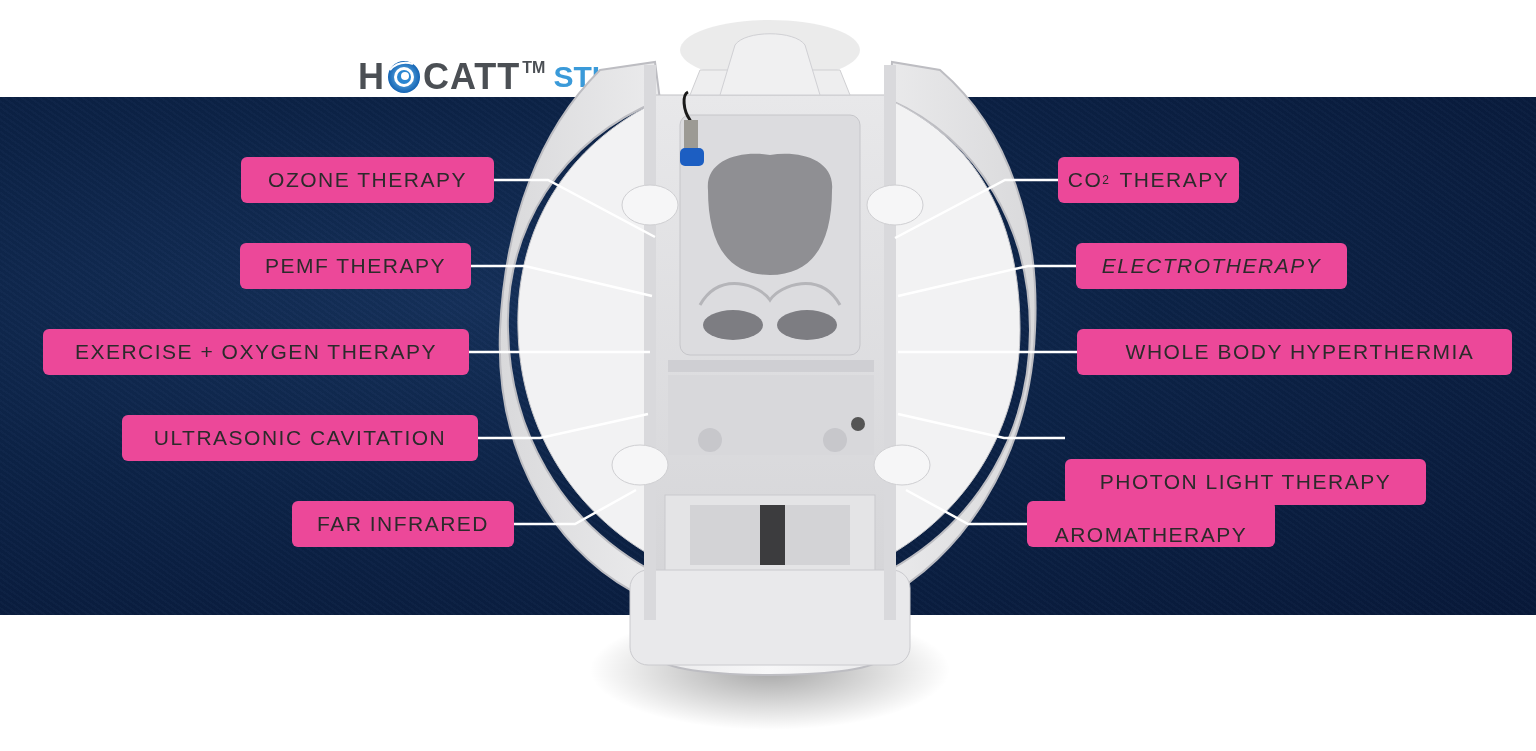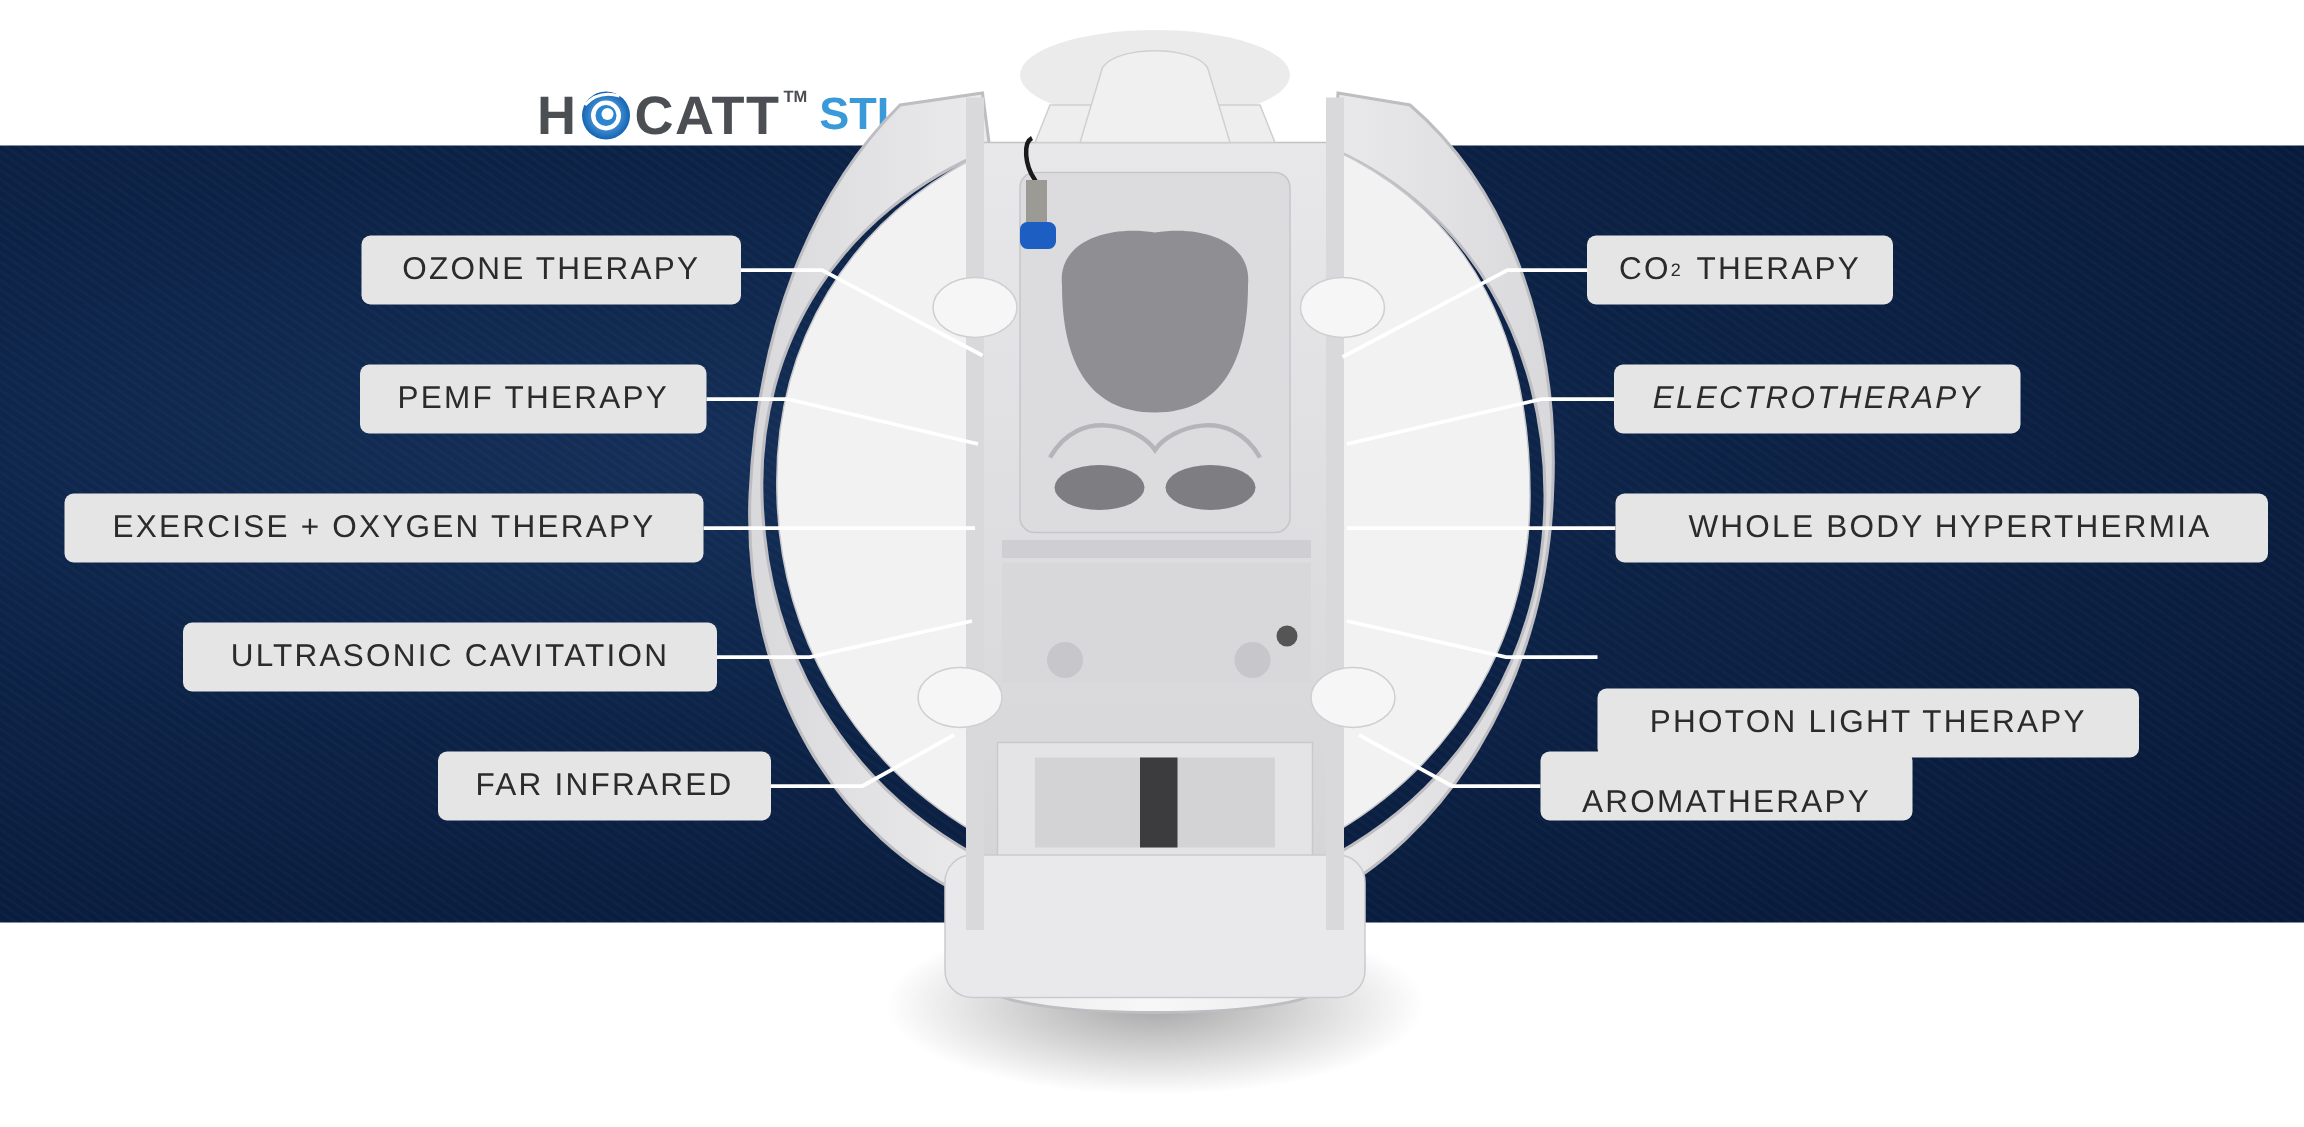--- a/index.html
+++ b/index.html
@@ -4,24 +4,24 @@
 <style>
   html, body { margin: 0; padding: 0; }
   body { width: 1536px; height: 751px; position: relative; overflow: hidden; background: #ffffff; font-family: "Liberation Sans", sans-serif; }
   .band { position: absolute; left: 0; top: 97px; width: 1536px; height: 518px;
     background: radial-gradient(ellipse at 30% 40%, #15305a 0%, #0c2347 45%, #08193a 100%); }
   .band::after { content: ""; position: absolute; inset: 0;
     background: repeating-linear-gradient(35deg, rgba(255,255,255,0.015) 0 2px, rgba(0,0,0,0.03) 2px 5px); }
   .logo { position: absolute; left: 358px; top: 57px; height: 40px; display: flex; align-items: center; font-weight: bold; }
   .logo .h, .logo .catt { color: #4b4f54; font-size: 36px; letter-spacing: 1px; }
   .logo .swirl { width: 34px; height: 34px; margin: 0 2px; }
-  .logo .tm { color: #4b4f54; font-size: 11px; align-self: flex-start; margin-top: 2px; margin-left: 2px; }
+  .logo .tm { color: #4b4f54; font-size: 16px; align-self: flex-start; margin-top: 2px; margin-left: 2px; }
   .logo .stl { color: #3a9ad9; font-size: 30px; margin-left: 8px; }
   .device { position: absolute; left: 0; top: 0; width: 1536px; height: 751px; pointer-events: none; }
-  .label { position: absolute; background: #e5e5e5; border-radius: 6px; height: 46px; box-sizing: border-box;
+  .label { position: absolute; background: #ec4899; border-radius: 6px; height: 46px; box-sizing: border-box;
     display: flex; align-items: center; justify-content: center; padding: 0 16px;
     font-size: 21px; letter-spacing: 1.5px; color: #2b2b2b; white-space: nowrap; z-index: 3; }
   .label sub { font-size: 12px; vertical-align: -2px; margin-right: 2px; }
   svg.leaders { position: absolute; left: 0; top: 0; z-index: 2; }
 </style>
 </head>
 <body>
 
 <div class="band"></div>
 
@@ -126,21 +126,21 @@
 <div class="label" style="left:43px; top:329px; width:426px;">
     <span>EXERCISE + OXYGEN THERAPY</span>
   </div>
 <div class="label" style="left:122px; top:415px; width:356px;">
     <span>ULTRASONIC CAVITATION</span>
   </div>
 <div class="label" style="left:292px; top:501px; width:222px;">
     <span>FAR INFRARED</span>
   </div>
 
-<div class="label" style="left:1058px; top:157px; width:204px;">
+<div class="label" style="left:1058px; top:157px; width:181px;">
   <span>CO</span>
     <sub>2</sub>
     <span style="white-space:pre"> THERAPY</span>
 </div>
 <div class="label" style="left:1076px; top:243px; width:271px;font-style:italic;">
     <span>ELECTROTHERAPY</span>
   </div>
 <div class="label" style="left:1077px; top:329px; width:435px;padding-left:27px;">
     <span>WHOLE BODY HYPERTHERMIA</span>
   </div>

